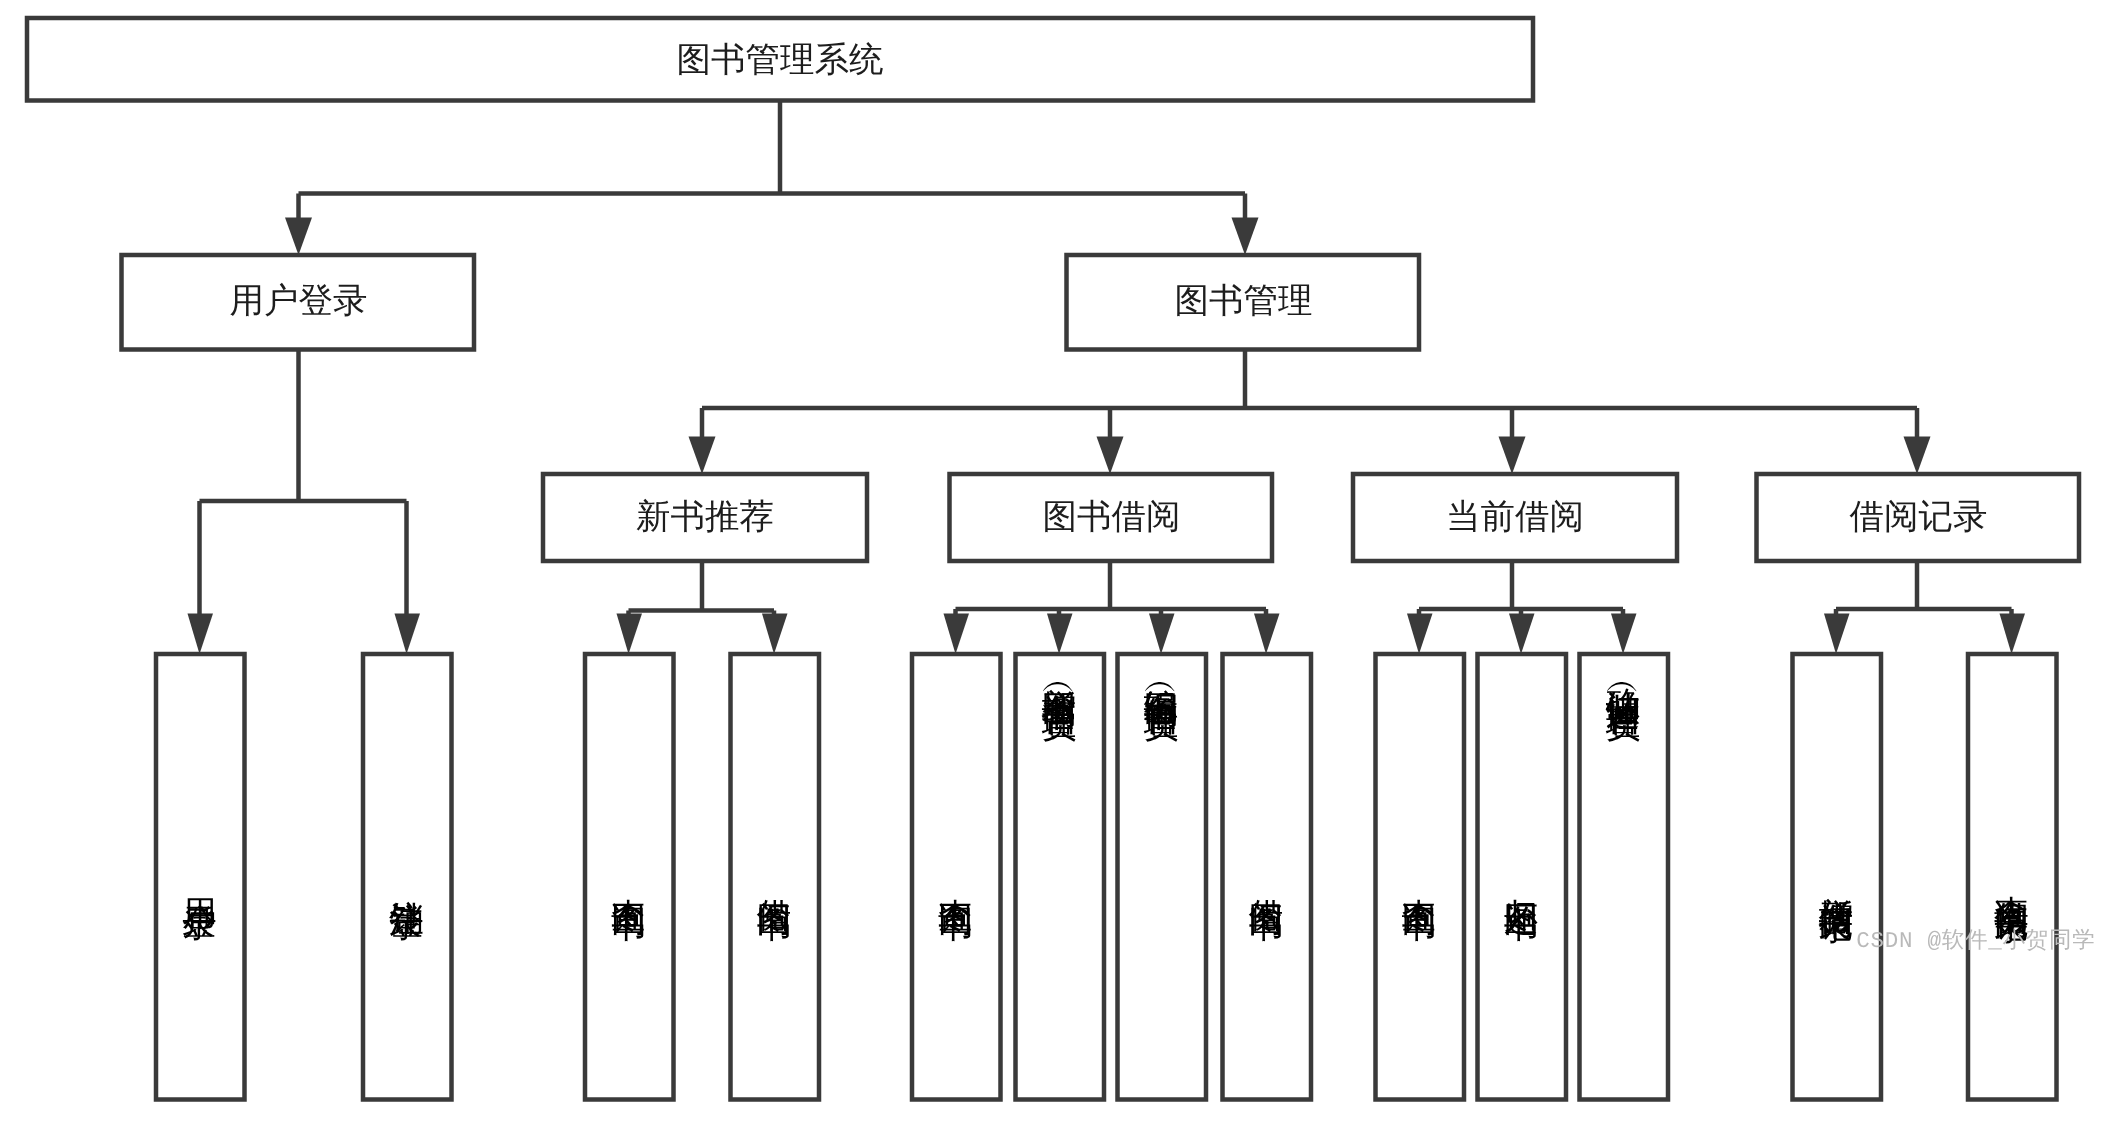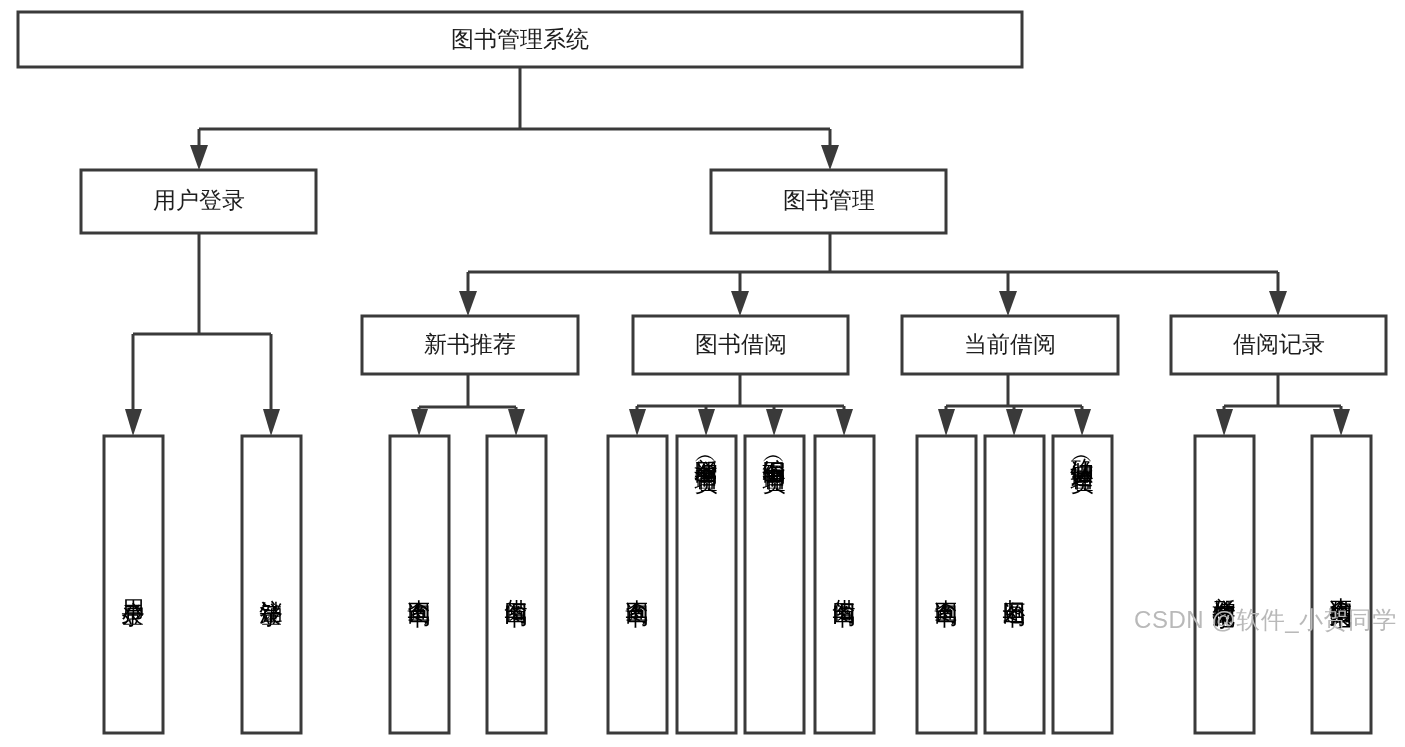--- a/index.html
+++ b/index.html
@@ -68,22 +68,22 @@
   }
   .vlabel-wrap {
     position: absolute;
     display: block;
     pointer-events: none;
   }
   .watermark {
     position: absolute;
     right: 8px;
     bottom: 4px;
-    font-family: Liberation Sans, sans-serif;
-    font-size: 24px;
+    font-family: Liberation Mono, monospace;
+    font-size: 15px;
     color: #b9b9b9;
     white-space: nowrap;
     letter-spacing: 0.5px;
   }
 </style>
 </head>
 <body>
 
 <div id="diagram-root">
 

